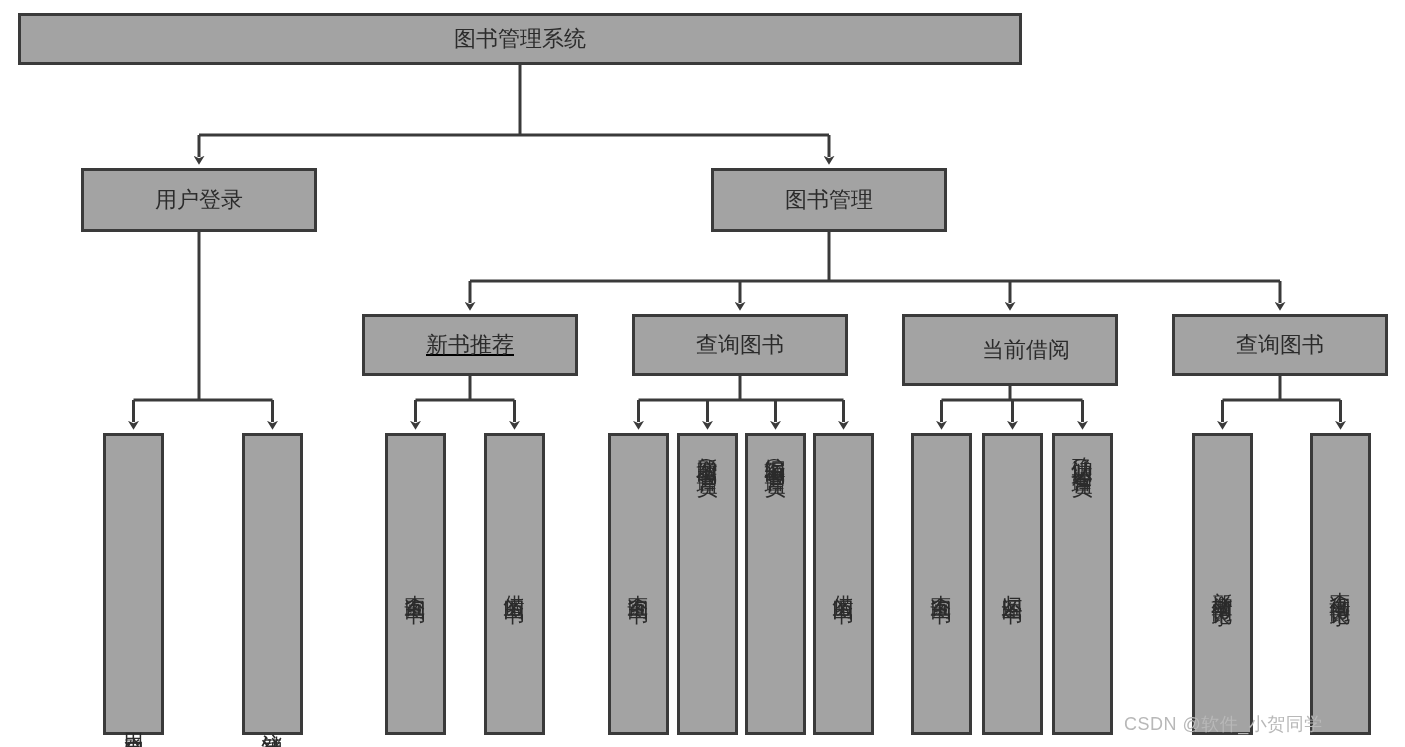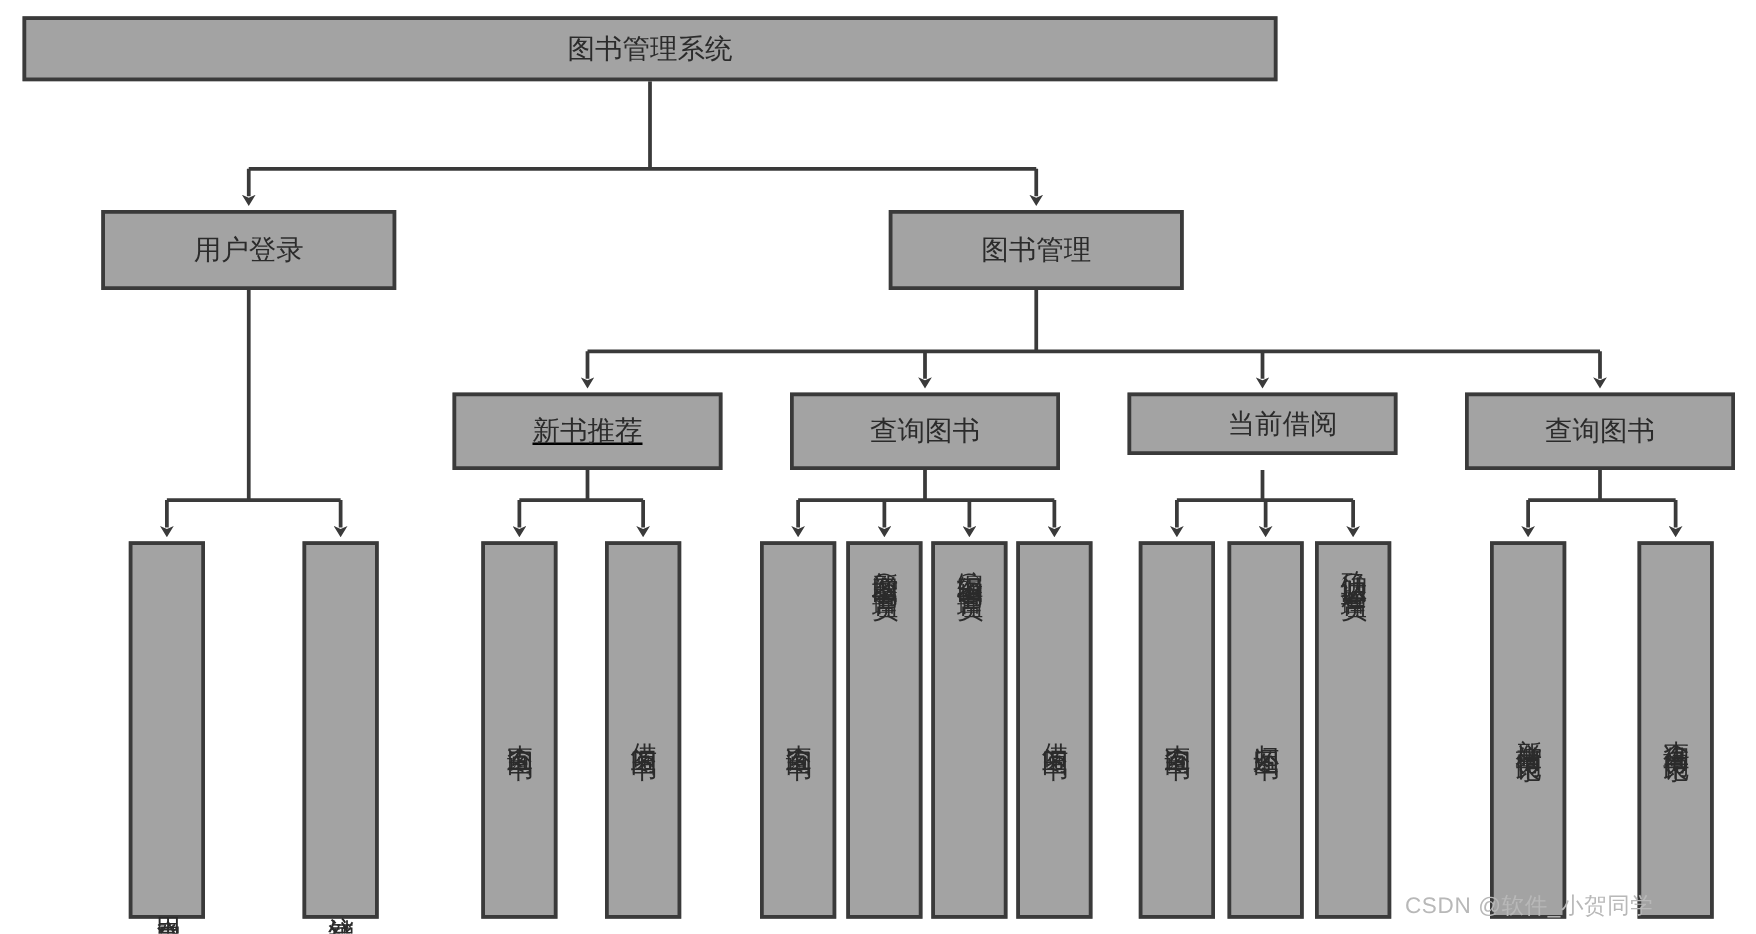--- a/index.html
+++ b/index.html
@@ -70,21 +70,21 @@
       </div>
       <div class="node h" style="left: 711px; top: 168px; width: 236px; height: 64px; border-color: rgb(58, 58, 58);">
         <span class="lbl" style="color: rgb(43, 43, 43);">图书管理</span>
       </div>
       <div class="node h" style="left: 362px; top: 314px; width: 216px; height: 62px; border-color: rgb(58, 58, 58); text-decoration: underline;">
         <span class="lbl" style="color: rgb(43, 43, 43);">新书推荐</span>
       </div>
       <div class="node h" style="left: 632px; top: 314px; width: 216px; height: 62px; border-color: rgb(58, 58, 58);">
         <span class="lbl" style="color: rgb(43, 43, 43);">查询图书</span>
       </div>
-      <div class="node h" style="left: 902px; top: 314px; width: 216px; height: 50px; border-color: rgb(58, 58, 58); padding-left: 32px;">
+      <div class="node h" style="left: 902px; top: 314px; width: 216px; height: 72px; border-color: rgb(58, 58, 58); padding-left: 32px;">
         <span class="lbl" style="color: rgb(43, 43, 43);">当前借阅</span>
       </div>
       <div class="node h" style="left: 1172px; top: 314px; width: 216px; height: 62px; border-color: rgb(58, 58, 58);">
         <span class="lbl" style="color: rgb(43, 43, 43);">查询图书</span>
       </div>
       <div class="node v bot" style="left: 103px; top: 433px; width: 61px; height: 302px; border-color: rgb(58, 58, 58);">
         <span class="lbl" style="color: rgb(43, 43, 43);">用户登录</span>
       </div>
       <div class="node v bot" style="left: 242px; top: 433px; width: 61px; height: 302px; border-color: rgb(58, 58, 58);">
         <span class="lbl" style="color: rgb(43, 43, 43);">注销登录</span>

